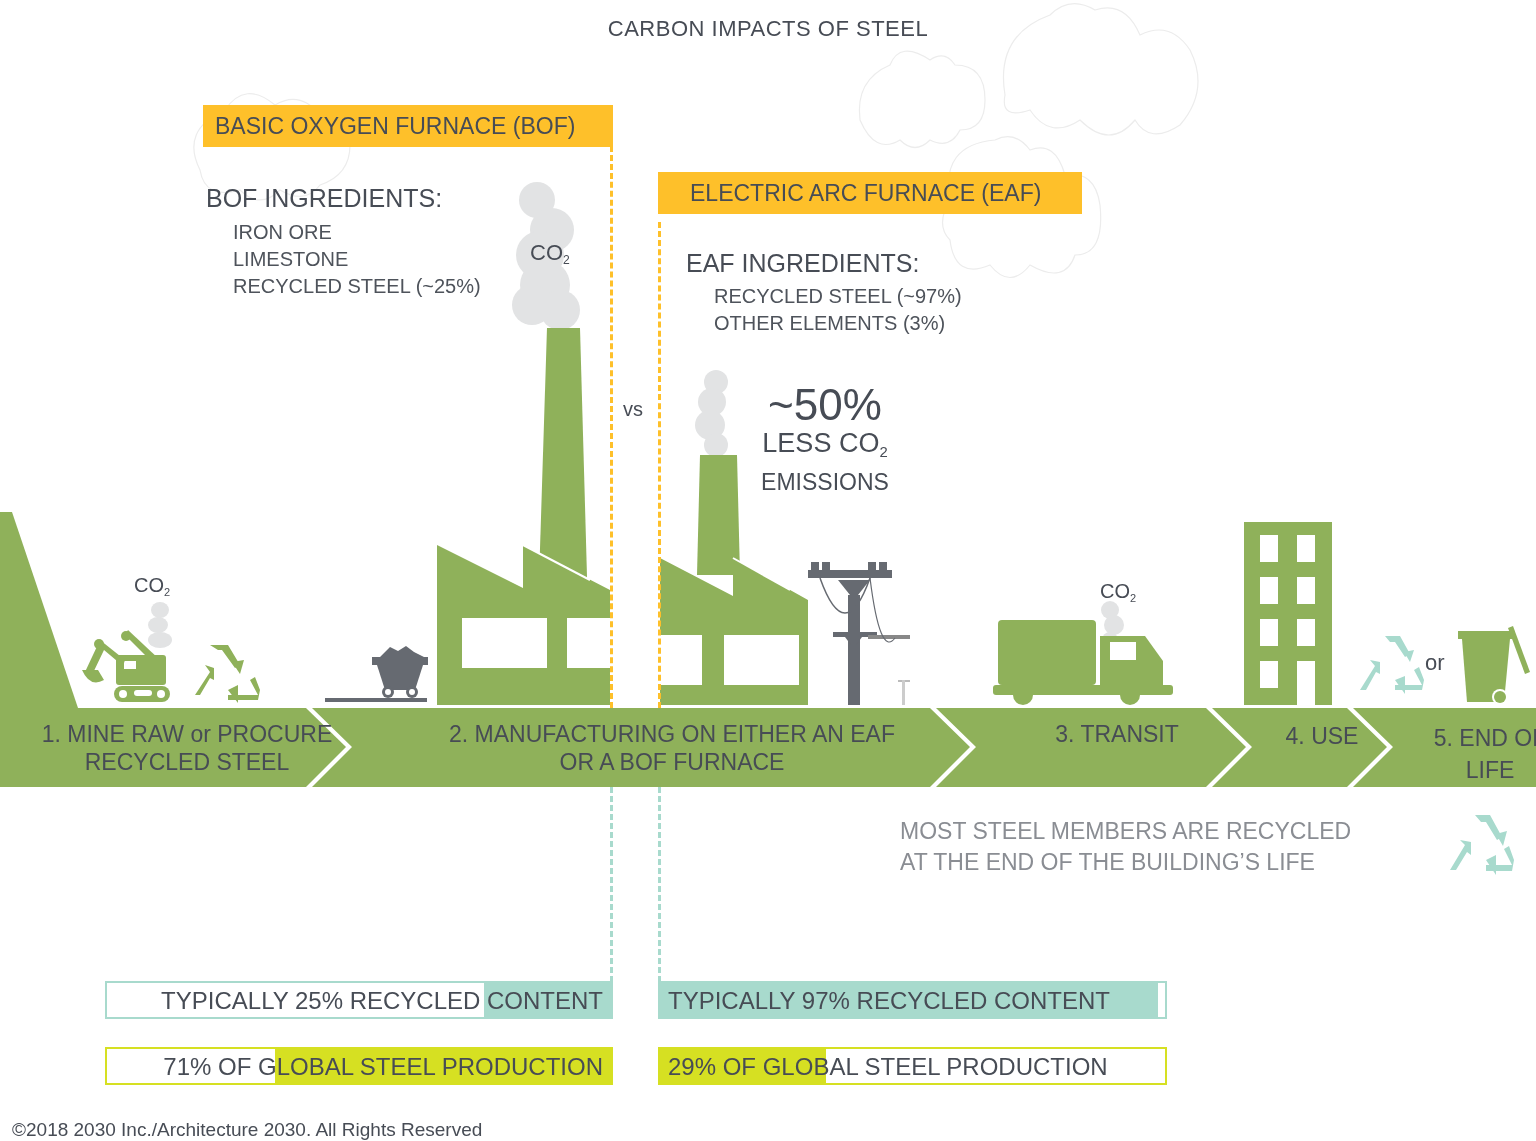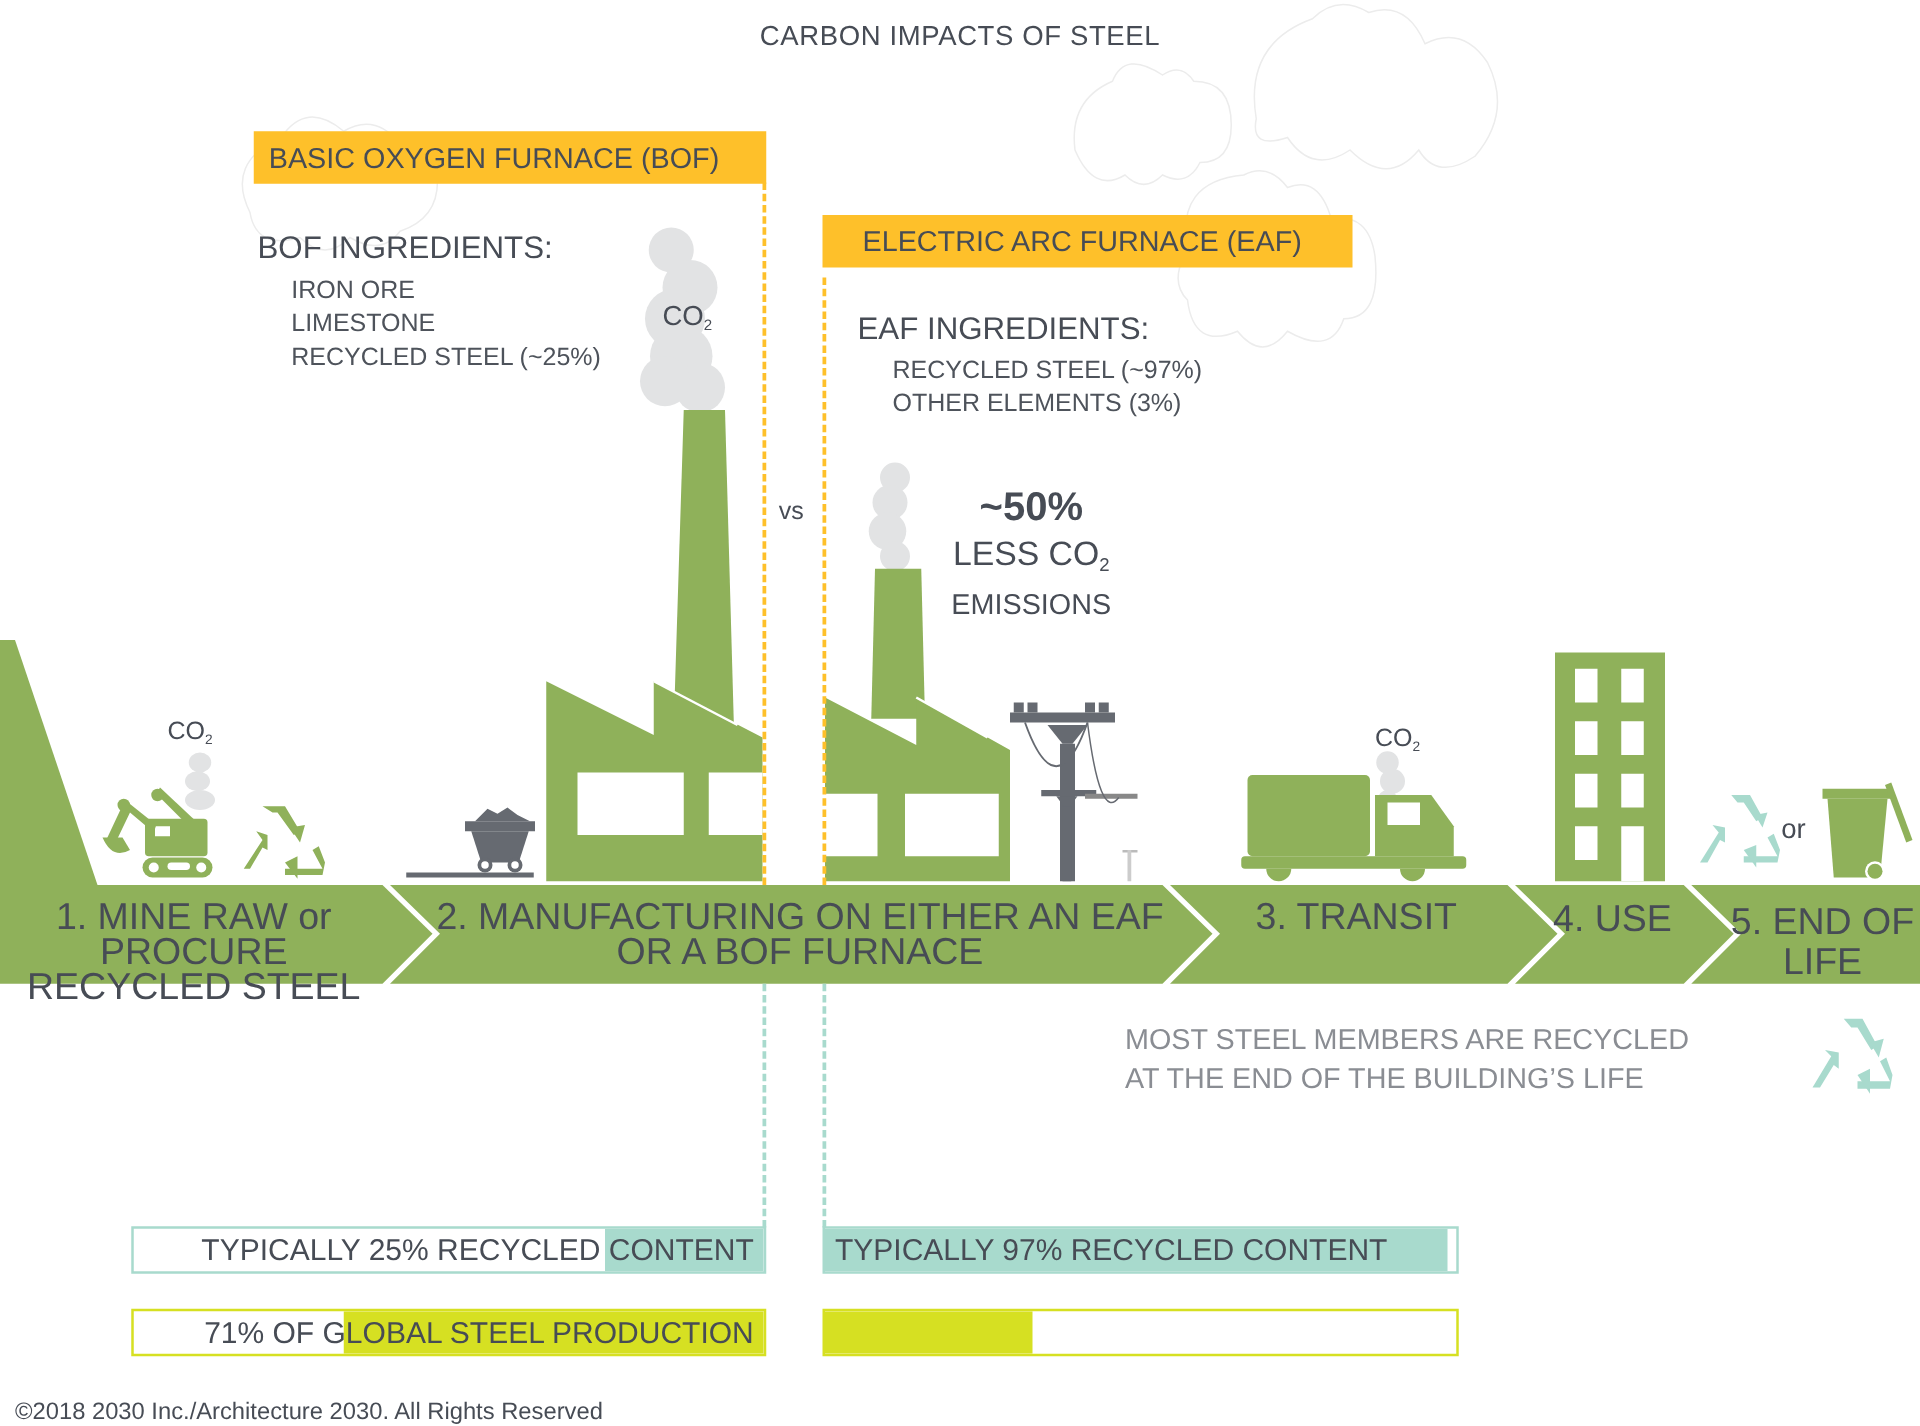--- a/index.html
+++ b/index.html
@@ -4,21 +4,21 @@
 <style>
   html,body{margin:0;padding:0;background:#fff;}
   body{width:1536px;height:1141px;position:relative;overflow:hidden;font-family:"Liberation Sans","DejaVu Sans",sans-serif;color:#474c55;}
   .abs{position:absolute;}
   .title{left:0;width:1536px;top:16px;text-align:center;font-size:22px;letter-spacing:0.5px;color:#474c55;}
   .yellow-box{background:#fec02a;color:#474c55;font-size:23px;padding:0 12px;line-height:42px;white-space:nowrap;}
   .dash-y{width:0;border-left:3px dashed #fec02a;}
   .dash-t{width:0;border-left:3px dashed #a8dacd;}
   .h2{font-size:25px;color:#474c55;}
   .li{font-size:20px;color:#4e535b;line-height:27px;}
-  .step{color:#474c55;font-size:30px;text-align:center;line-height:28px;}
+  .step{color:#474c55;font-size:23px;text-align:center;line-height:28px;padding-left:32px;}
   .bar{height:38px;box-sizing:border-box;font-size:24px;line-height:36px;white-space:nowrap;color:#474c55;overflow:hidden;}
   .bar .fill{position:absolute;top:0;bottom:0;}
   .bar .txt{position:absolute;top:0;}
   sub{font-size:0.55em;vertical-align:-0.35em;}
   svg{position:absolute;left:0;top:0;}
 </style>
 </head>
 <body>
 
 <svg width="1536" height="1141">
@@ -195,21 +195,21 @@
 
 <div class="abs" style="left:623px;top:398px;font-size:20px;">vs</div>
 
 <div class="abs yellow-box" style="left:658px;top:172px;width:380px;padding-left:32px;">ELECTRIC ARC FURNACE (EAF)</div>
 <div class="abs h2" style="left:686px;top:249px;">EAF INGREDIENTS:</div>
 <div class="abs" style="left:714px;top:283px;">
   <div class="li">RECYCLED STEEL (~97%)</div>
   <div class="li">OTHER ELEMENTS (3%)</div>
 </div>
 <div class="abs" style="left:750px;top:382px;width:150px;text-align:center;">
-  <div style="font-size:32px;font-weight:bold;line-height:46px;">~50%</div>
+  <div style="font-size:44px;font-weight:normal;line-height:46px;">~50%</div>
   <div style="font-size:27px;line-height:30px;"><span>LESS CO</span><sub>2</sub></div>
   <div style="font-size:23px;line-height:30px;">EMISSIONS</div>
 </div>
 
 <div class="abs" style="left:134px;top:574px;font-size:20px;"><span>CO</span><sub>2</sub></div>
 <div class="abs" style="left:1100px;top:580px;font-size:20px;"><span>CO</span><sub>2</sub></div>
 <div class="abs" style="left:1425px;top:650px;font-size:22px;">or</div>
 
 <div class="abs step" style="left:0;top:720px;width:310px;">
   <div>1. MINE RAW or PROCURE</div>
@@ -242,15 +242,16 @@
 <div class="abs bar" style="left:105px;top:1047px;width:508px;border:2px solid #d6e022;">
   <div class="fill" style="right:0;width:336px;background:#d6e022;"></div>
   <div class="txt" style="right:8px;">71% OF GLOBAL STEEL PRODUCTION</div>
 </div>
 <div class="abs bar" style="left:658px;top:981px;width:509px;border:2px solid #a8dacd;">
   <div class="fill" style="left:0;width:498px;background:#a8dacd;"></div>
   <div class="txt" style="left:8px;">TYPICALLY 97% RECYCLED CONTENT</div>
 </div>
 <div class="abs bar" style="left:658px;top:1047px;width:509px;border:2px solid #d6e022;">
   <div class="fill" style="left:0;width:166px;background:#d6e022;"></div>
+  <div class="txt" style="left:8px;">29% OF GLOBAL STEEL PRODUCTION</div>
 </div>
 
 <div class="abs" style="left:12px;top:1107px;font-size:19px;color:#474c55;margin-top:12px;">©2018 2030 Inc./Architecture 2030. All Rights Reserved</div>
 
 </body></html>

